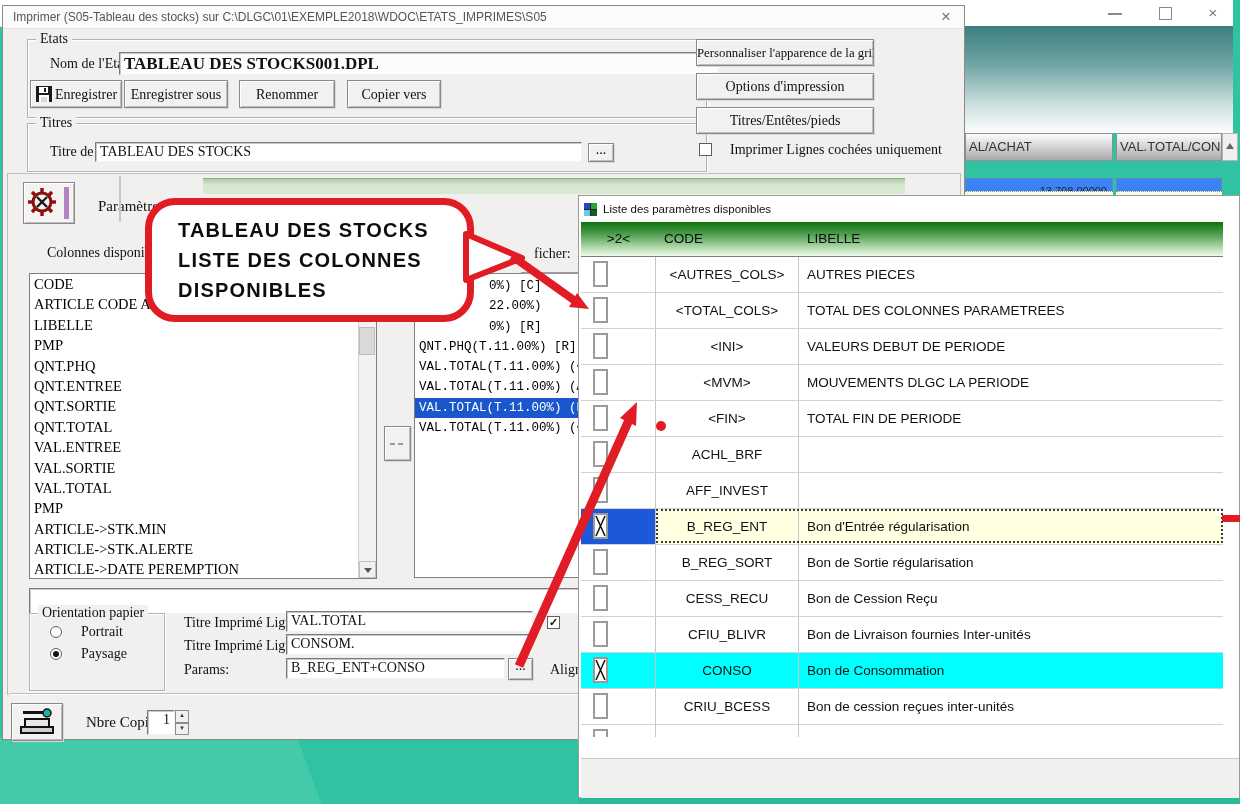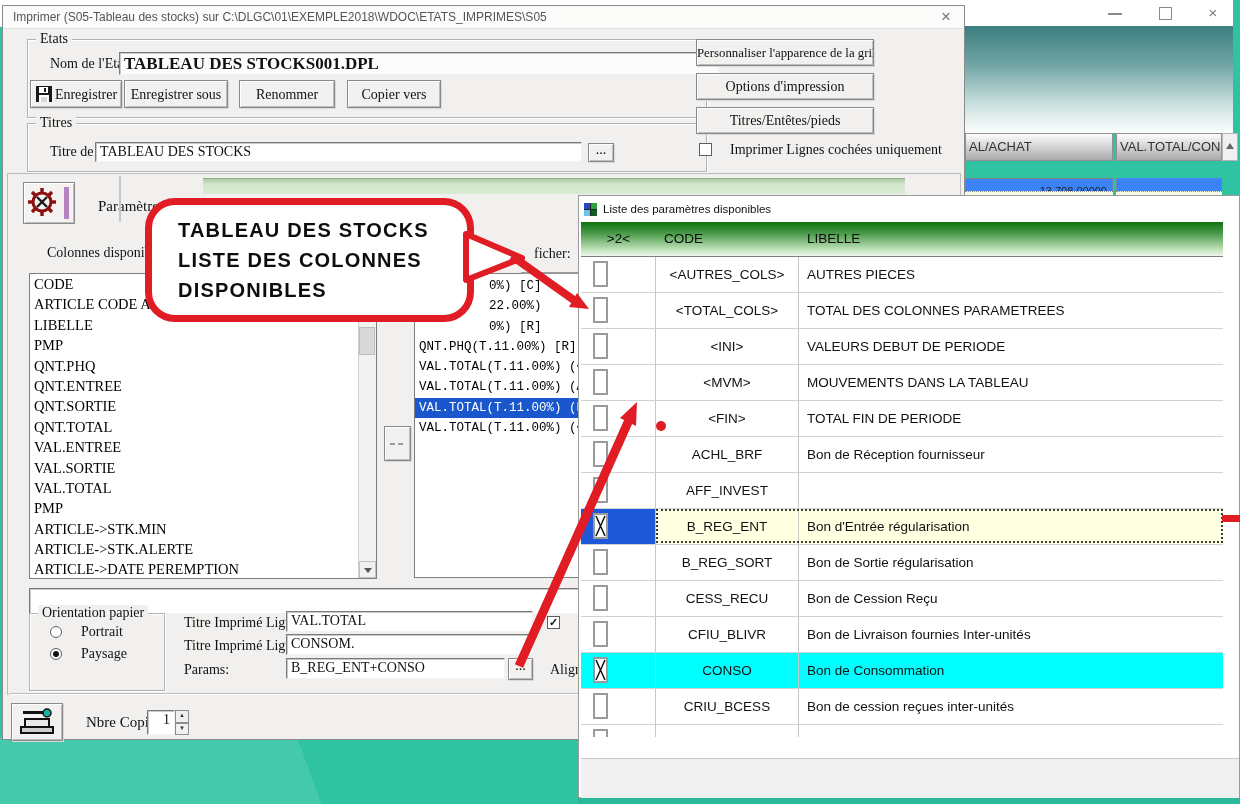--- a/index.html
+++ b/index.html
@@ -340,35 +340,34 @@
               <span class="pchk"></span>
             </div>
             <div class="pc2">&lt;INI&gt;</div>
             <div class="pc3">VALEURS DEBUT DE PERIODE</div>
           </div>
           <div class="prow">
             <div class="pc1">
               <span class="pchk"></span>
             </div>
             <div class="pc2">&lt;MVM&gt;</div>
-            <div class="pc3">MOUVEMENTS DANS LA TABLEAU</div>
+            <div class="pc3">MOUVEMENTS DLGC LA PERIODE</div>
           </div>
           <div class="prow">
             <div class="pc1">
               <span class="pchk"></span>
             </div>
             <div class="pc2">&lt;FIN&gt;</div>
             <div class="pc3">TOTAL FIN DE PERIODE</div>
           </div>
           <div class="prow">
             <div class="pc1">
               <span class="pchk"></span>
             </div>
             <div class="pc2">ACHL_BRF</div>
-            <div class="pc3">Bon de Réception fournisseur</div>
           </div>
           <div class="prow">
             <div class="pc1">
               <span class="pchk"></span>
             </div>
             <div class="pc2">AFF_INVEST</div>
           </div>
           <div class="prow hl-yellow">
             <div class="pc1">
               <span class="pchk">

